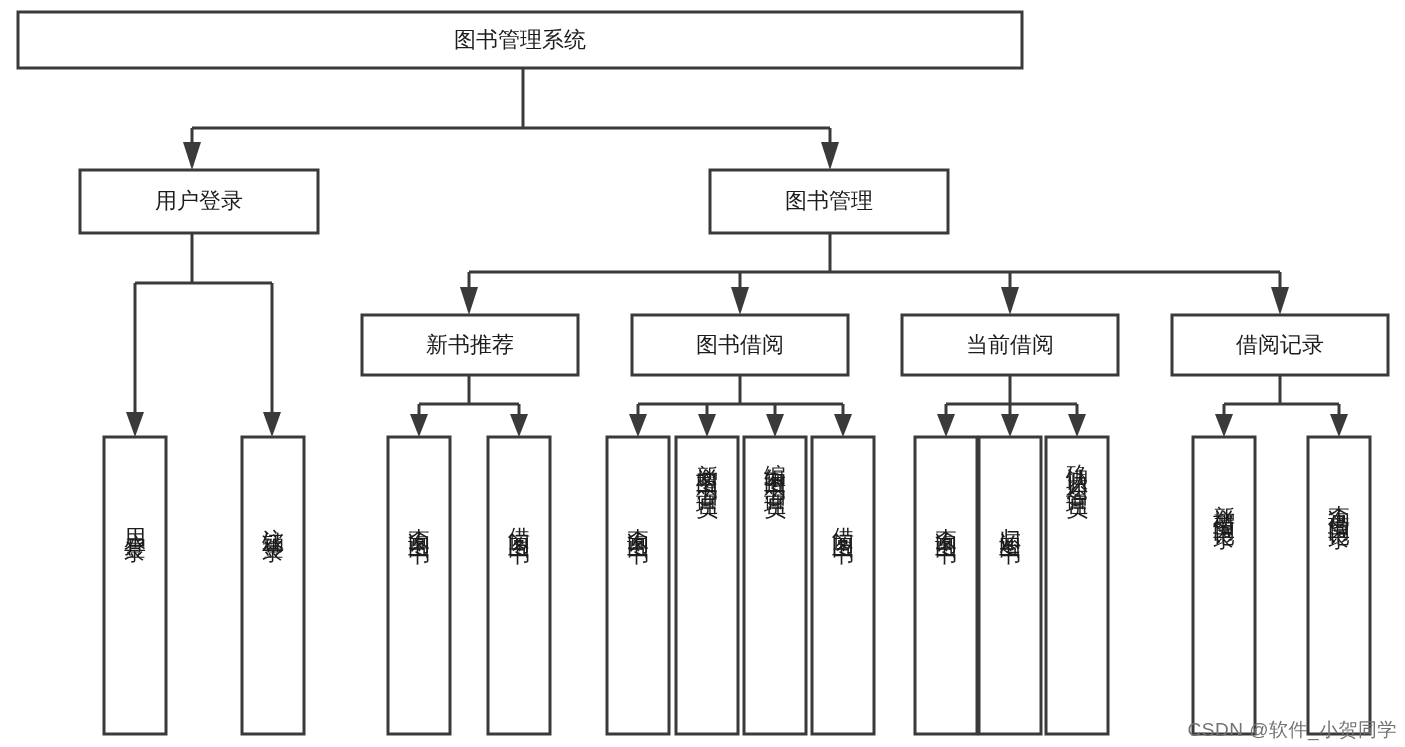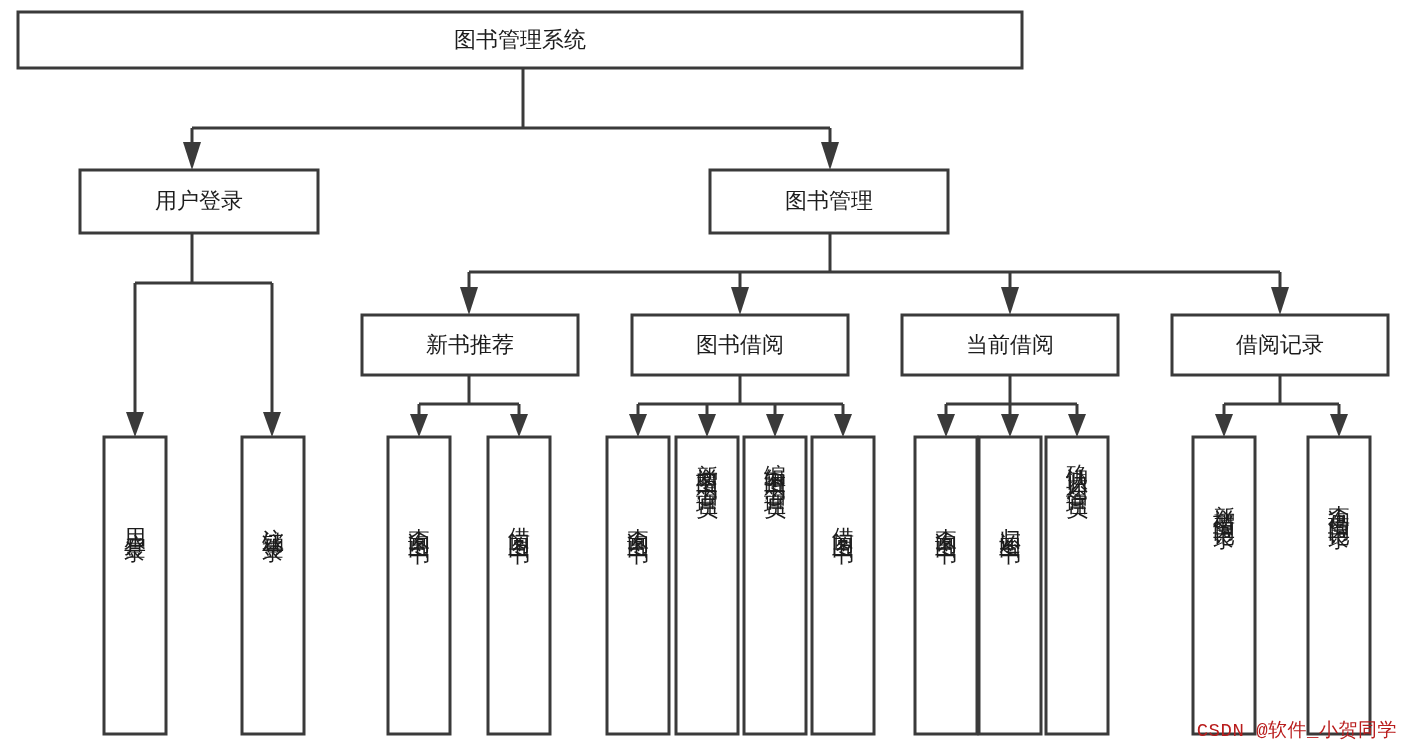--- a/index.html
+++ b/index.html
@@ -60,23 +60,23 @@
     font-size: 22px;
     line-height: 1.0;
     color: #1c1c1c;
     letter-spacing: 5px;
     white-space: nowrap;
   }
   #watermark {
     position: absolute;
     right: 8px;
     bottom: 4px;
-    font-family: Liberation Mono, monospace;
+    font-family: Liberation Sans, sans-serif;
     font-size: 19px;
-    color: #b91c1c;
+    color: #737373;
     white-space: nowrap;
     letter-spacing: 0.5px;
   }
 </style>
 </head>
 <body>
 
 <div id="diagram-root">
 
   <svg class="flow" viewBox="0 0 1405 747" xmlns="http://www.w3.org/2000/svg">

